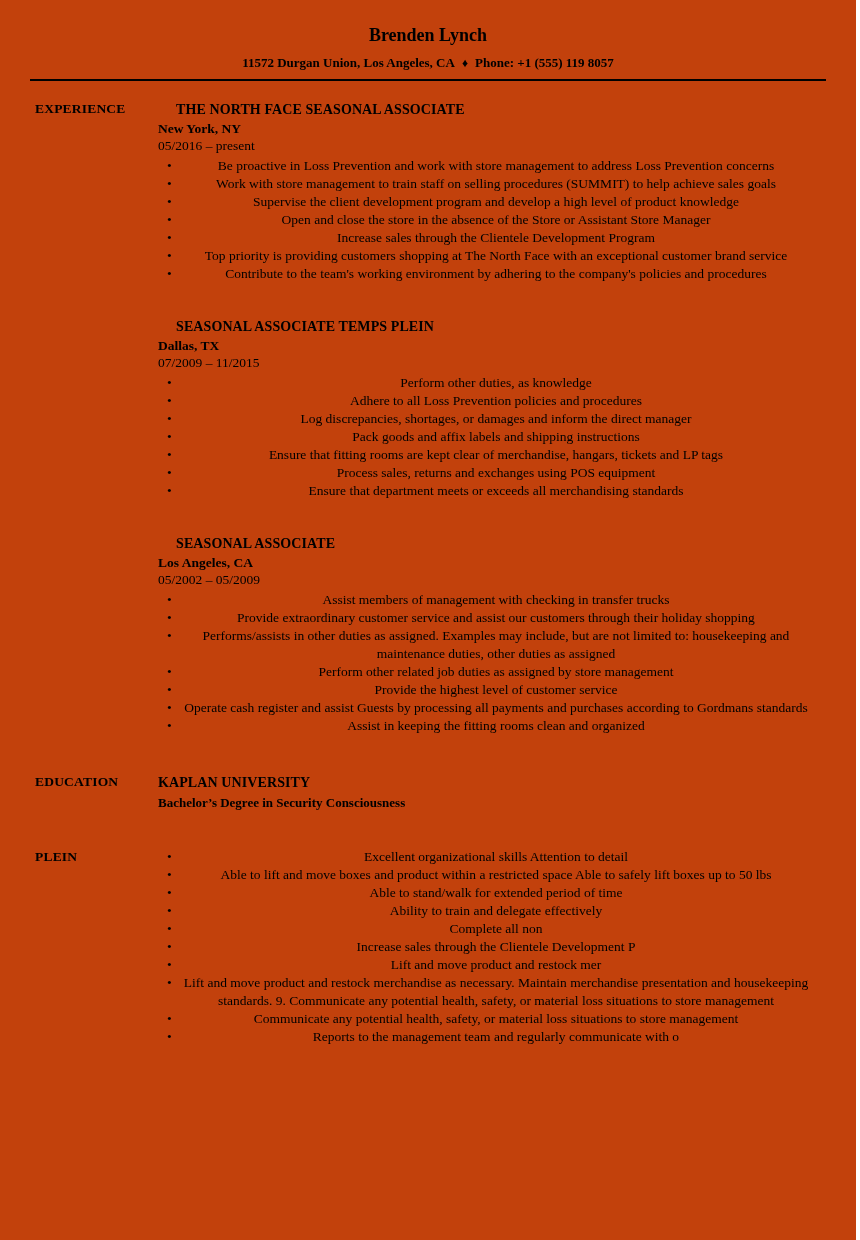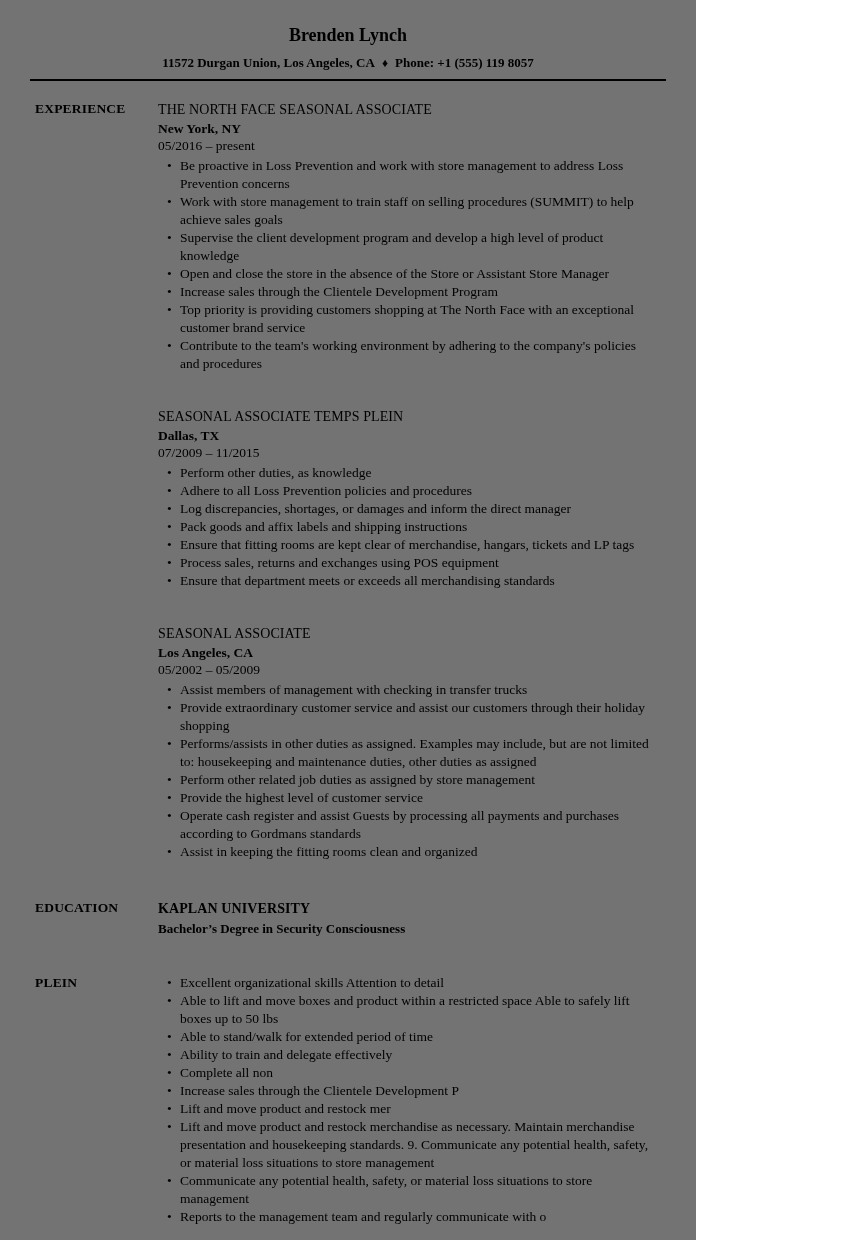--- a/index.html
+++ b/index.html
@@ -1,19 +1,19 @@
 <!DOCTYPE html>
 <html><head>
 <meta charset="utf-8">
 <style>
   html, body { margin: 0; padding: 0; background: #ffffff; }
   .page {
-    width: 696px;
+    width: 856px;
     height: 1240px;
-    background: #737373;
+    background: #c2410c;
     color: #000000;
     font-family: "Liberation Serif", serif;
     position: relative;
     overflow: hidden;
     box-sizing: border-box;
   }
   
   .header { text-align: center; padding-top: 24px; }
   .name { font-size: 18px; font-weight: 700; line-height: 22px; }
   .contact { margin-top: 9px; font-size: 13px; font-weight: 700; line-height: 16px; }
@@ -30,29 +30,30 @@
     position: absolute;
     left: 35px;
     top: 1px;
     font-size: 13.5px;
     font-weight: 700;
     letter-spacing: 0.2px;
     white-space: nowrap;
   }
   
   .job + .job { margin-top: 34px; }
-  .job-title { font-size: 14px; font-weight: 400; line-height: 19px; letter-spacing: 0.1px; }
+  .job-title { font-size: 14px; font-weight: 700; line-height: 19px; letter-spacing: 0.1px; margin-left: 18px; }
   .job-location { font-size: 13.5px; font-weight: 700; line-height: 19px; }
   .job-dates { font-size: 13.5px; line-height: 16px; }
   ul.bullets { list-style: none; margin: 3px 0 0 0; padding: 0; }
   .bullets li {
     font-size: 13.5px;
     line-height: 18px;
     padding-left: 22px;
     position: relative;
+    text-align: center;
   }
   .bullets li::before {
     content: "\2022";
     position: absolute;
     left: 9px;
     top: 0;
   }
   
   .section-education { margin-top: 38px; }
   .school { font-size: 14px; font-weight: 700; line-height: 19px; letter-spacing: 0.1px; }

